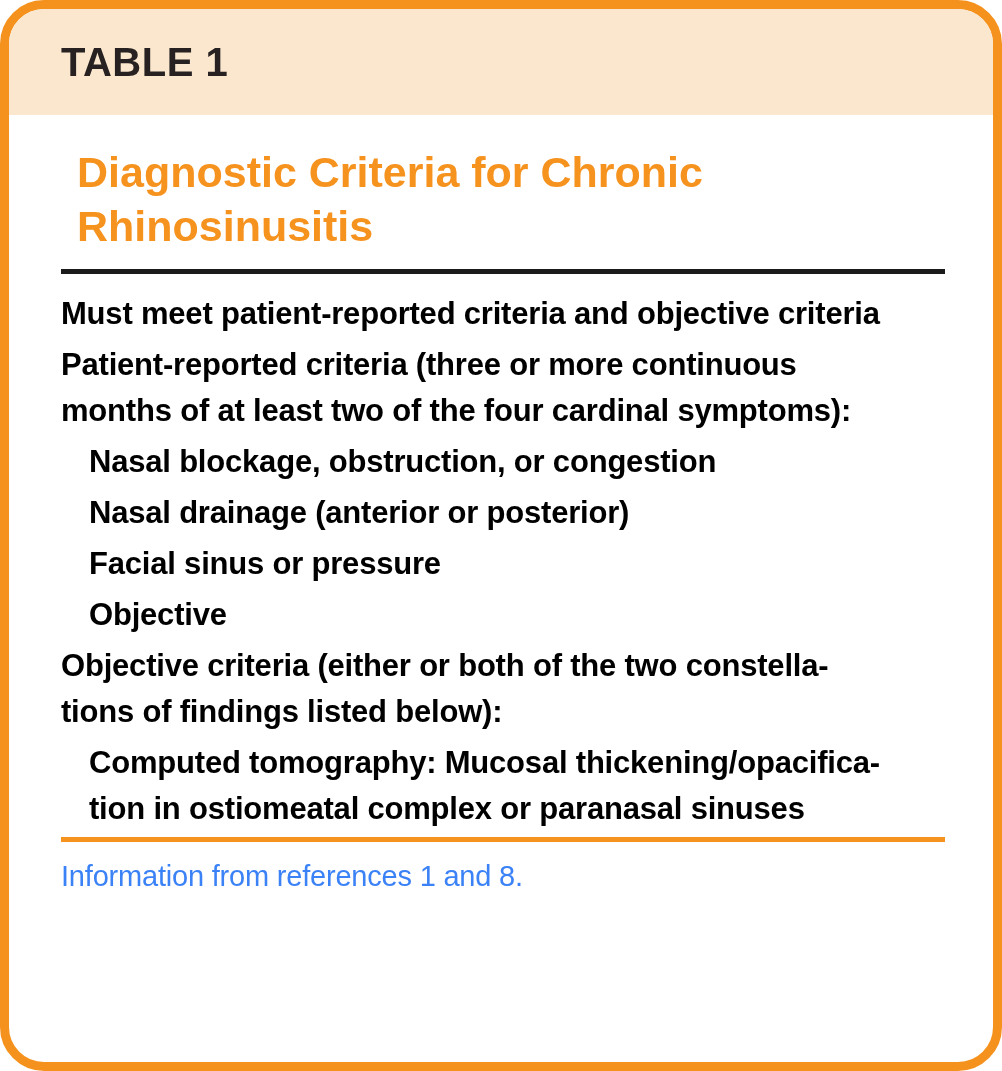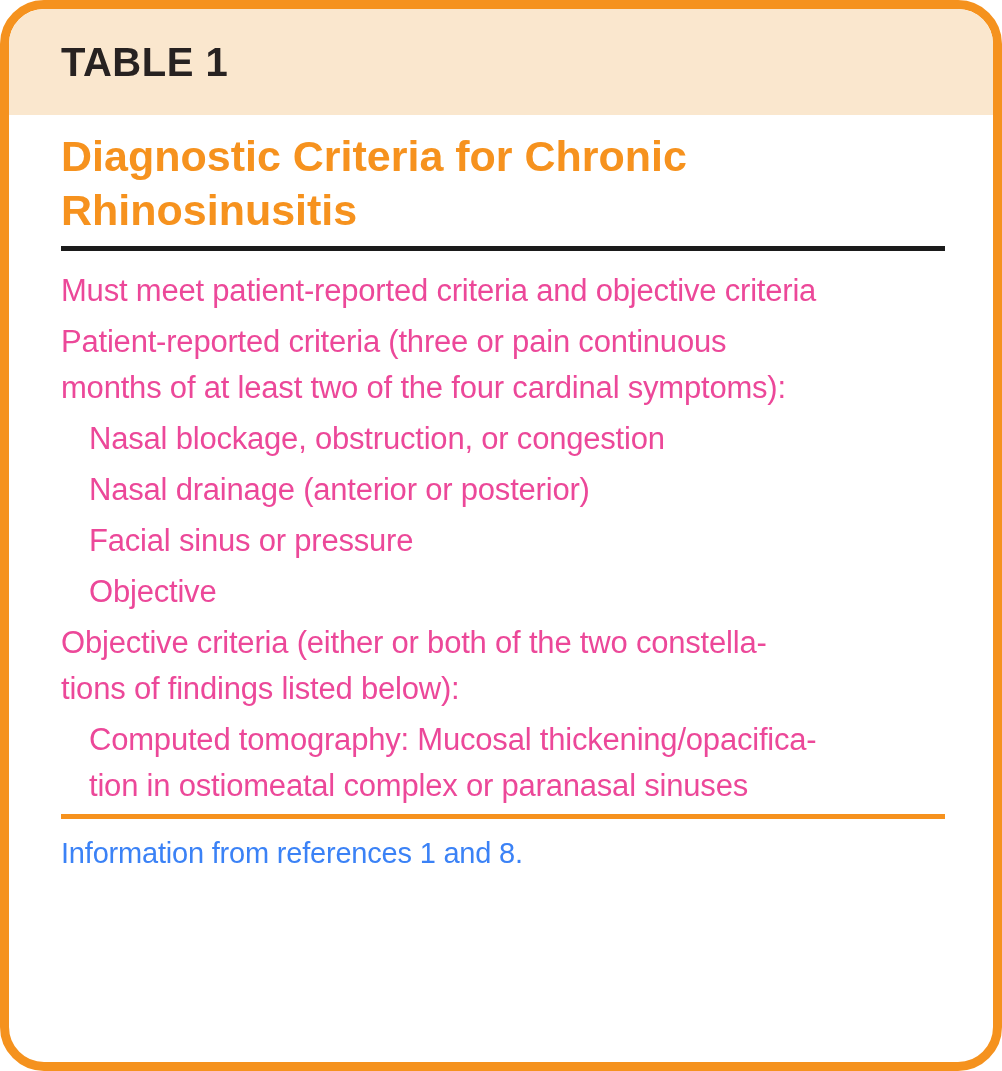--- a/index.html
+++ b/index.html
@@ -28,42 +28,42 @@
   .table-label {
     font-size: 40px;
     font-weight: 700;
     letter-spacing: 0.5px;
     color: #272221;
   }
   .card-body {
     padding: 14px 26px 0 52px;
   }
   .title {
-    margin: 0;
+    margin: 16px;
     font-size: 43px;
     line-height: 54px;
     font-weight: 700;
     color: #F6921E;
     white-space: pre-line;
   }
   .rule-black {
     height: 5px;
     width: 884px;
     background: #1B1B1B;
     margin-top: 9px;
   }
   .rows {
     margin-top: 17px;
   }
   .row {
     margin: 0 0 5px 0;
     font-size: 31px;
     line-height: 46px;
-    font-weight: 400;
-    color: #ec4899;
+    font-weight: 700;
+    color: #000000;
     white-space: pre-line;
     letter-spacing: -0.2px;
   }
   .row.sub {
     padding-left: 28px;
   }
   .rule-orange {
     height: 5px;
     width: 884px;
     background: #F6921E;
@@ -84,21 +84,21 @@
 <div class="card">
   <div class="card-header">
     <div class="table-label">TABLE 1</div>
   </div>
   <div class="card-body">
     <h1 class="title">Diagnostic Criteria for Chronic
 Rhinosinusitis</h1>
     <div class="rule-black"></div>
     <div class="rows">
       <p class="row">Must meet patient-reported criteria and objective criteria</p>
-      <p class="row">Patient-reported criteria (three or pain continuous
+      <p class="row">Patient-reported criteria (three or more continuous
 months of at least two of the four cardinal symptoms):</p>
       <p class="row sub">Nasal blockage, obstruction, or congestion</p>
       <p class="row sub">Nasal drainage (anterior or posterior)</p>
       <p class="row sub">Facial sinus or pressure</p>
       <p class="row sub">Objective</p>
       <p class="row">Objective criteria (either or both of the two constella-
 tions of findings listed below):</p>
       <p class="row sub">Computed tomography: Mucosal thickening/opacifica-
 tion in ostiomeatal complex or paranasal sinuses</p>
     </div>

